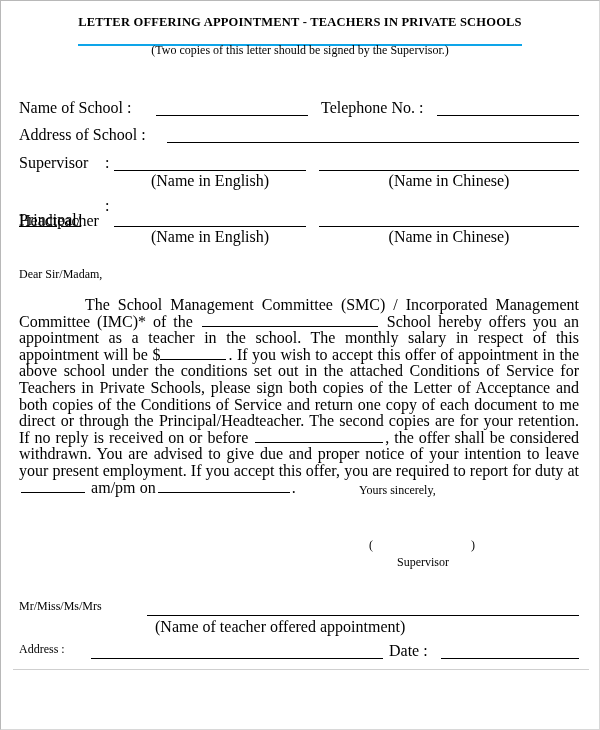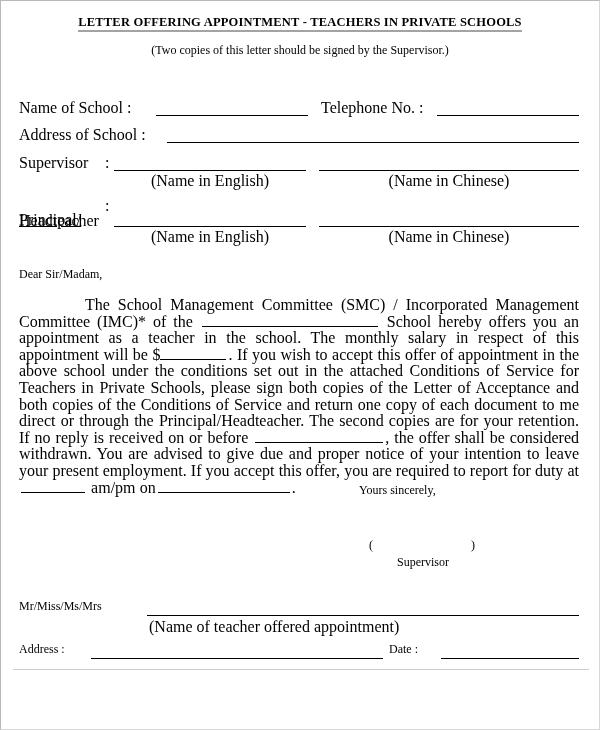--- a/index.html
+++ b/index.html
@@ -29,22 +29,22 @@
 
   
   .doc-title {
     left: 0; right: 0; top: 14px;
     text-align: center;
     font-weight: bold;
     font-size: 12.5px;
     letter-spacing: 0.2px;
   }
   .doc-title span.u {
-    border-bottom: 2px solid #a3a3a3;
-    padding-bottom: 1px;
+    border-bottom: 2px solid #0ea5e9;
+    padding-bottom: 15px;
   }
   .doc-subtitle {
     left: 0; right: 0; top: 42px;
     text-align: center;
     font-size: 12px;
   }
 
   
   .lbl {
     font-size: 16px;
@@ -100,21 +100,21 @@
   .sig-role {
     left: 368px; top: 554px;
     width: 108px;
     text-align: center;
     font-size: 12px;
   }
 
   
   .mr-label  { left: 18px; top: 598px; font-size: 12px; }
   .addr-label{ left: 18px; top: 641px; font-size: 12px; }
-  .date-label{ left: 388px; top: 641px; font-size: 12px; }
+  .date-label{ left: 388px; top: 641px; font-size: 16px; }
   .sep-line {
     left: 12px; top: 668px; width: 576px;
     border-bottom: 1px solid #cfcfcf;
     height: 0;
     position: absolute;
   }
 </style>
 </head>
 <body>
 
@@ -161,21 +161,21 @@
     <span>am/pm on</span><span class="blank blank-ampm"></span><span>.</span>
   </div>
 
   <div class="abs yours">Yours sincerely,</div>
   <div class="abs paren-left">(</div>
   <div class="abs paren-right">)</div>
   <div class="abs sig-role">Supervisor</div>
 
   <div class="abs mr-label">Mr/Miss/Ms/Mrs</div>
   <div class="rule" style="left:146px; top:614px; width:432px;"></div>
-  <div class="caption" style="left:148px; top:617px; width:300px; text-align:left;">(Name of teacher offered appointment)</div>
+  <div class="caption" style="left:154px; top:617px; width:300px; text-align:left;">(Name of teacher offered appointment)</div>
 
   <div class="abs addr-label">Address :</div>
   <div class="rule" style="left:90px; top:657px; width:292px;"></div>
 
   <div class="abs date-label">Date :</div>
   <div class="rule" style="left:440px; top:657px; width:138px;"></div>
 
   <div class="sep-line"></div>
 
 </div>

